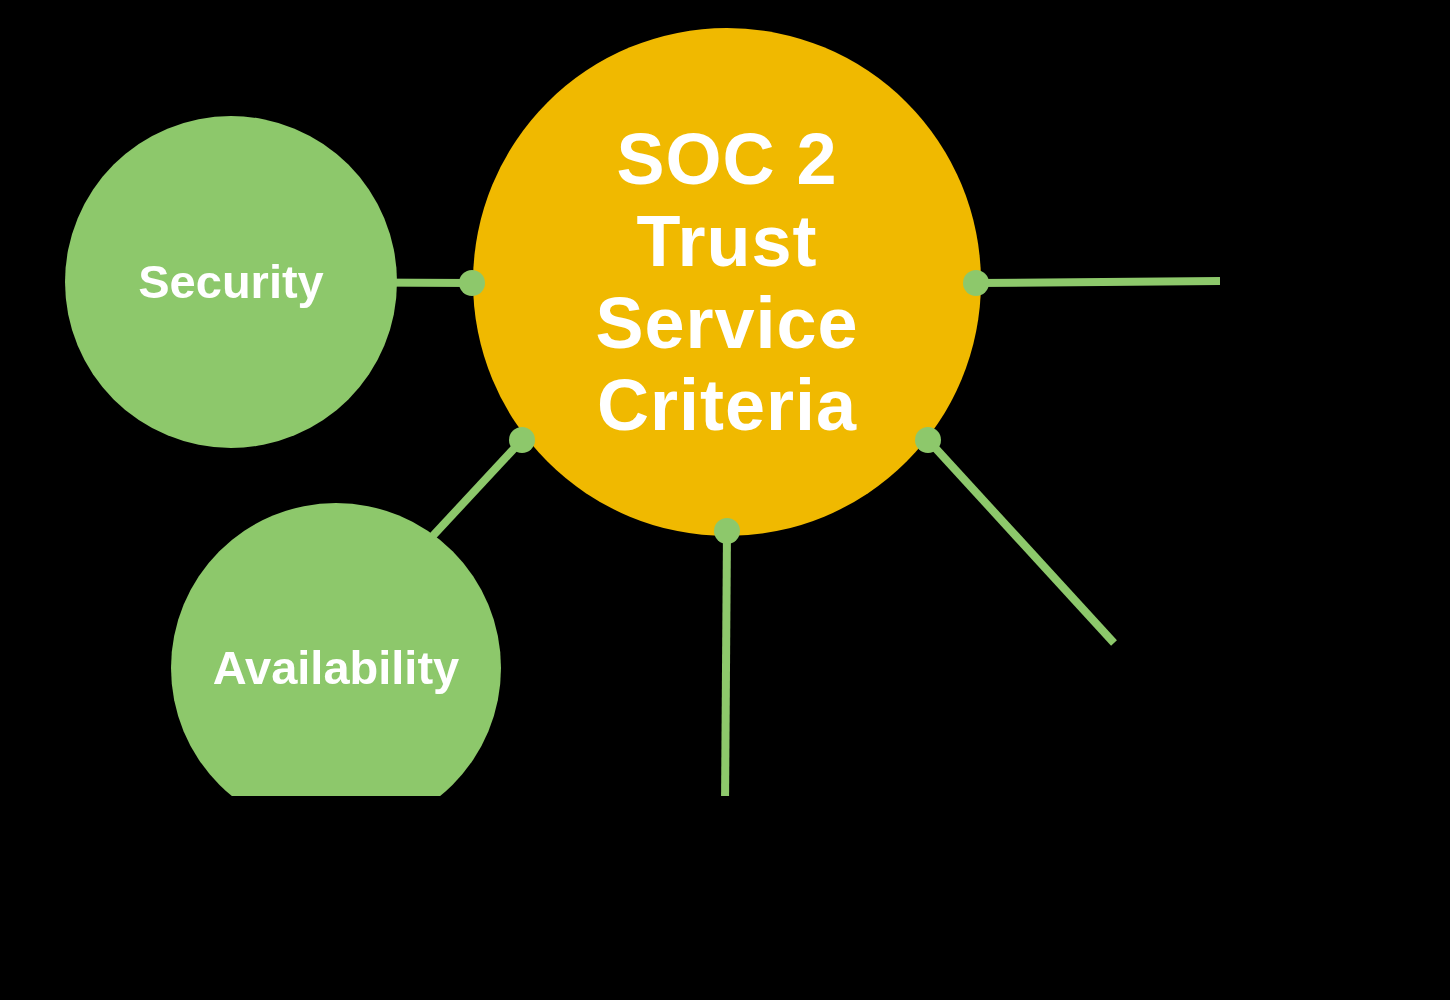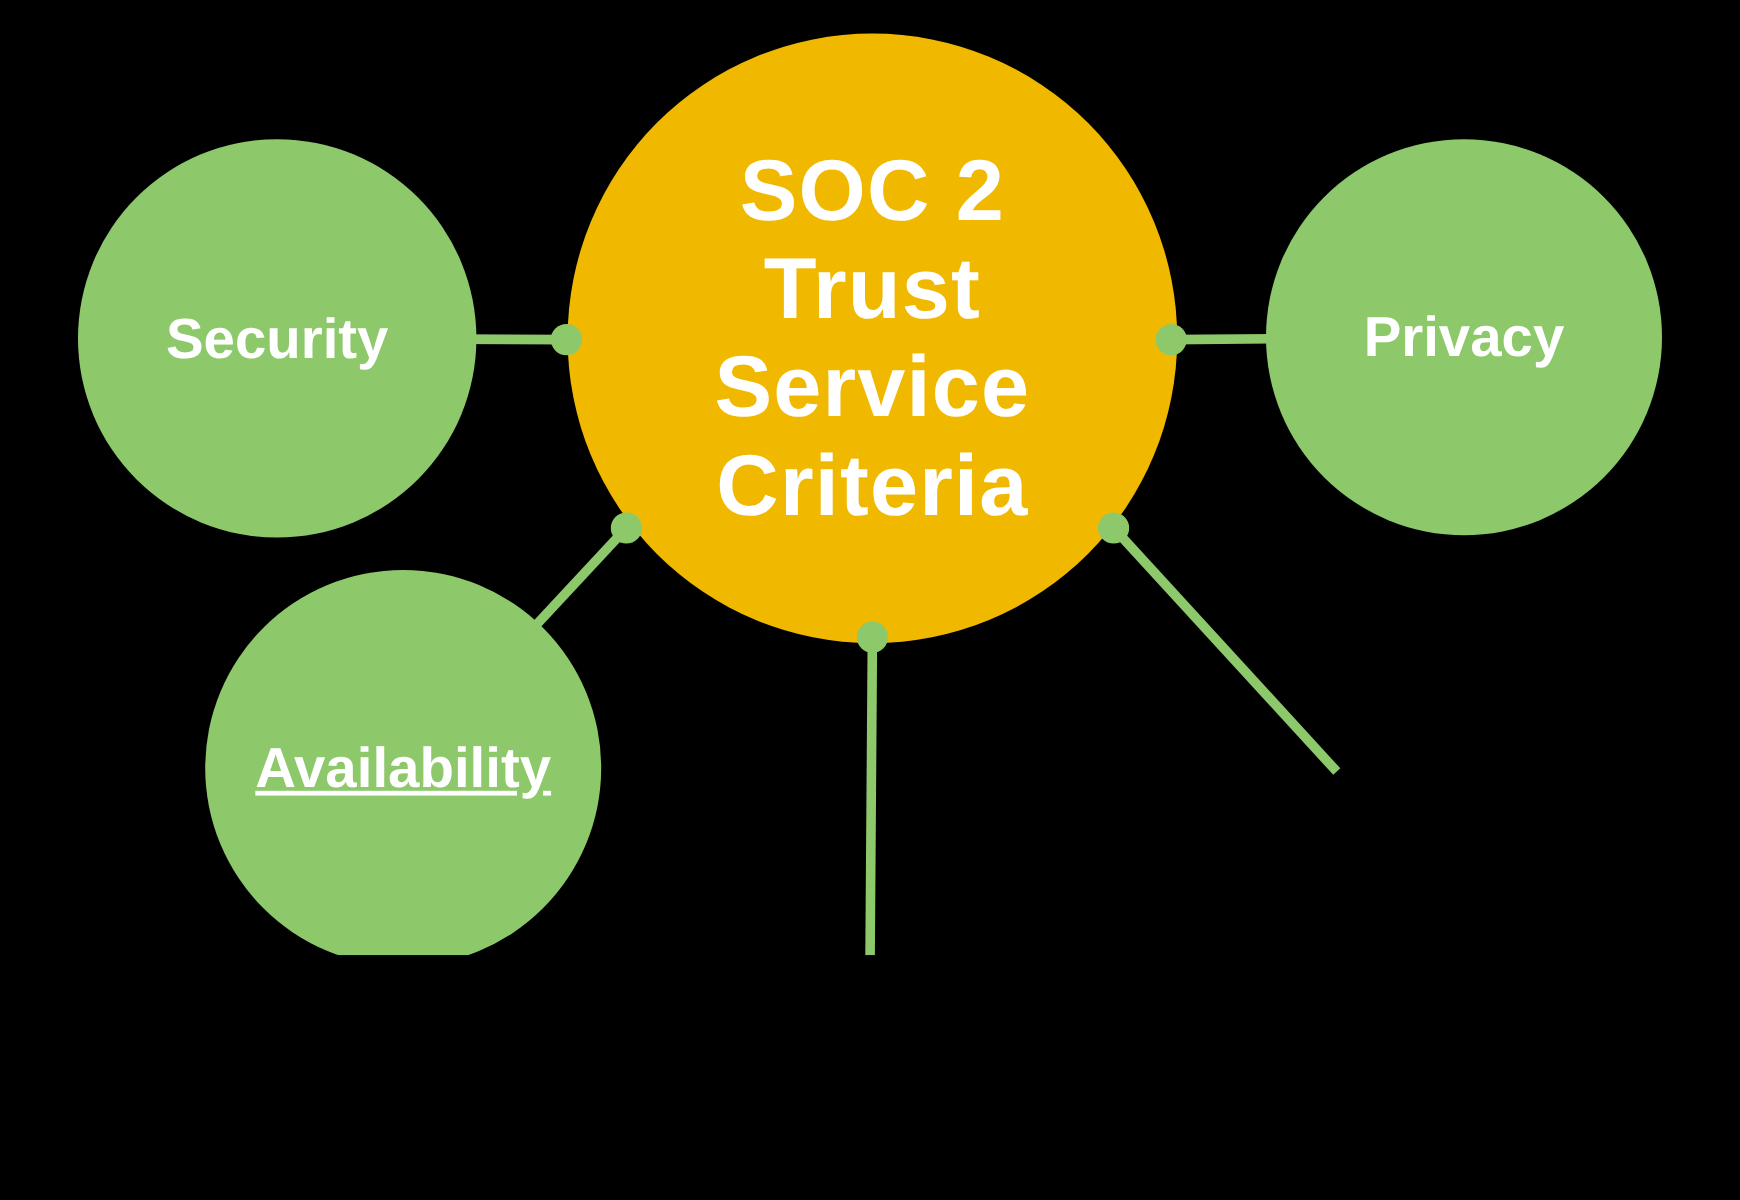--- a/index.html
+++ b/index.html
@@ -60,21 +60,21 @@
     line-height: 82px;
     letter-spacing: 1px;
   }
   .node-green {
     background: var(--node-fill);
     font-size: 47px;
     line-height: 50px;
   }
   .node-security        { left: 65px;   top: 116px; width: 332px; height: 332px; }
   .node-privacy         { left: 1055px; top: 116px; width: 330px; height: 330px; }
-  .node-availability    { left: 171px;  top: 475px; width: 330px; height: 330px; text-decoration: underline; }
+  .node-availability    { left: 171px;  top: 503px; width: 330px; height: 330px; }
   .node-confidentiality { left: 950px;  top: 479px; width: 328px; height: 328px; }
   .node-processing      { left: 561px;  top: 642px; width: 328px; height: 328px; }
 </style>
 </head>
 <body>
 
 <div class="canvas">
 
   <svg class="layer lines" viewBox="0 0 1450 1000" aria-hidden="true">
     <line class="conn" x1="472" y1="283" x2="231" y2="282"></line>
@@ -88,23 +88,20 @@
     <span class="label">SOC 2
 Trust
 Service
 Criteria</span>
   </div>
 
   <div class="node node-green node-security">
     <span class="label">Security</span>
   </div>
 
-  <div class="node node-green node-privacy">
-    <span class="label">Privacy</span>
-  </div>
 
   <div class="node node-green node-availability">
     <span class="label">Availability</span>
   </div>
 
 
 
   <svg class="layer dots" viewBox="0 0 1450 1000" aria-hidden="true">
     <circle class="dot" cx="472" cy="283" r="13"></circle>
     <circle class="dot" cx="976" cy="283" r="13"></circle>

